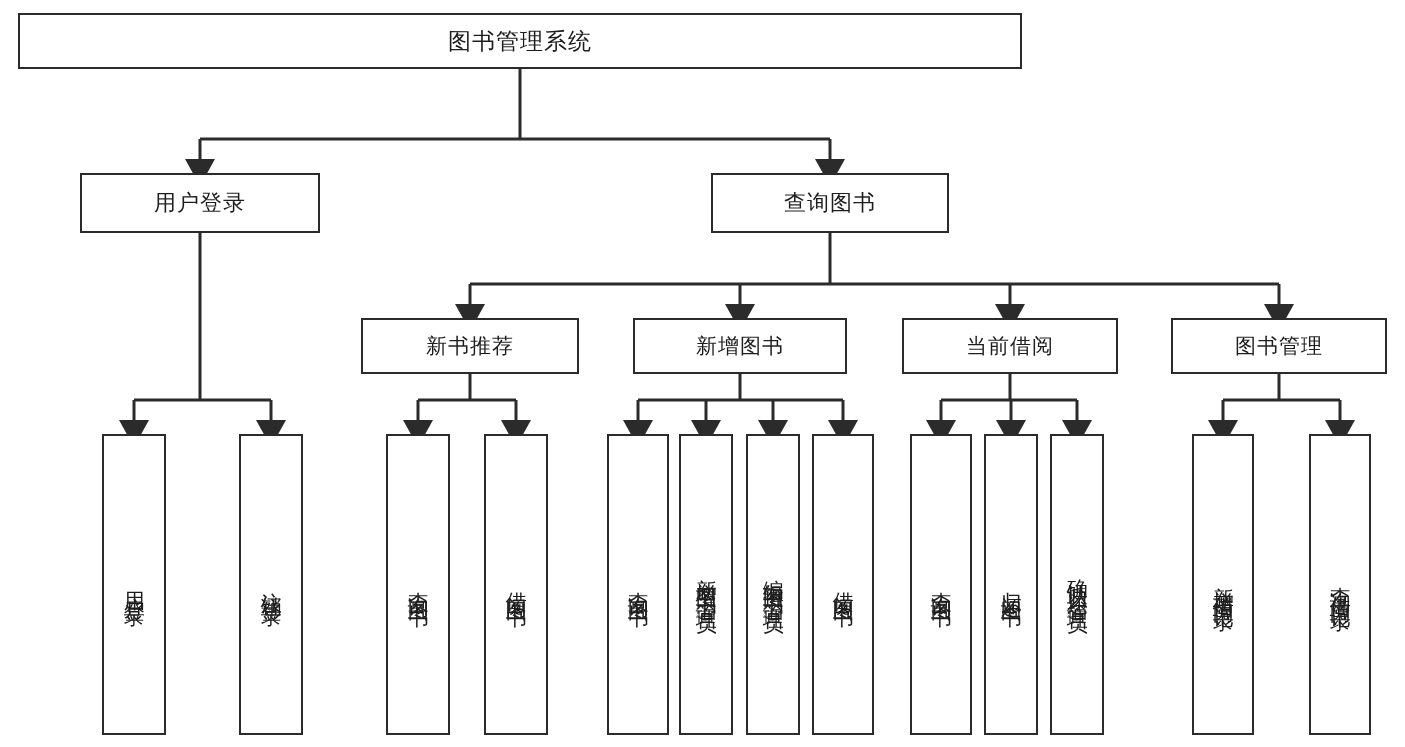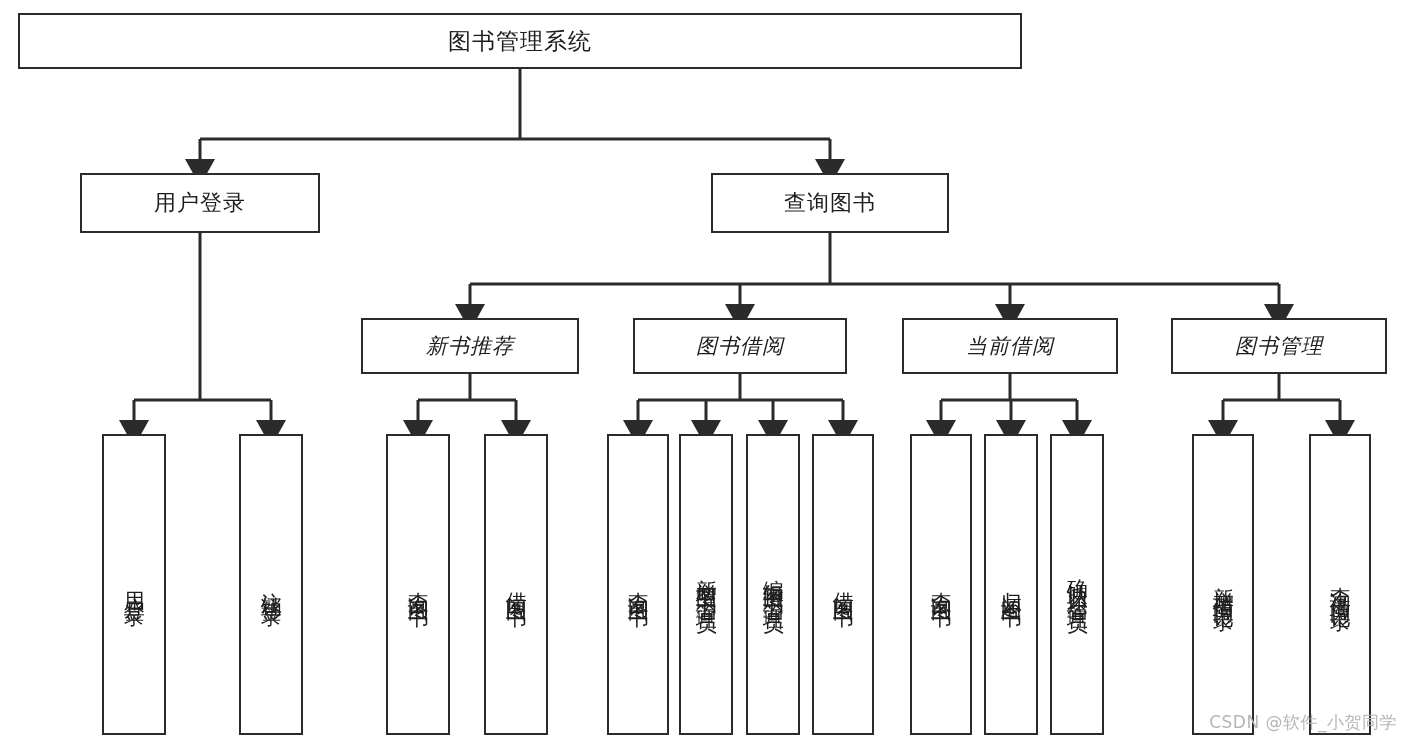--- a/index.html
+++ b/index.html
@@ -45,21 +45,21 @@
   }
   .node-label {
     display: block;
     letter-spacing: 1px;
     line-height: 1.25;
     text-align: center;
     white-space: nowrap;
   }
   .node.root .node-label { font-size: 23px; }
   .node.level1 .node-label { font-size: 22px; }
-  .node.level2 .node-label { font-size: 21px; font-style: italic; }
+  .node.level2 .node-label { font-size: 21px; }
   .node.vert .node-label {
     writing-mode: vertical-rl;
     text-orientation: upright;
     font-size: 21px;
     letter-spacing: 5px;
   }
   #watermark {
     position: absolute;
     right: 8px;
     bottom: 6px;
@@ -125,21 +125,21 @@
       <div class="node level1 horiz" style="left: 80px; top: 173px; width: 240px; height: 60px;">
         <span class="node-label">用户登录</span>
       </div>
       <div class="node level1 horiz" style="left: 711px; top: 173px; width: 238px; height: 60px;">
         <span class="node-label">查询图书</span>
       </div>
       <div class="node level2 horiz" style="left: 361px; top: 318px; width: 218px; height: 56px;">
         <span class="node-label">新书推荐</span>
       </div>
       <div class="node level2 horiz" style="left: 633px; top: 318px; width: 214px; height: 56px;">
-        <span class="node-label">图书借阅</span>
+        <span class="node-label">新增图书</span>
       </div>
       <div class="node level2 horiz" style="left: 902px; top: 318px; width: 216px; height: 56px; align-items: center;">
         <span class="node-label">当前借阅</span>
       </div>
       <div class="node level2 horiz" style="left: 1171px; top: 318px; width: 216px; height: 56px;">
         <span class="node-label">图书管理</span>
       </div>
       <div class="node level3 vert" style="left: 102px; top: 434px; width: 64px; height: 301px;">
         <span class="node-label">用户登录</span>
       </div>
@@ -174,14 +174,13 @@
         <span class="node-label">确认归还（管理员）</span>
       </div>
       <div class="node level3 vert" style="left: 1192px; top: 434px; width: 62px; height: 301px;">
         <span class="node-label">新增借阅记录</span>
       </div>
       <div class="node level3 vert" style="left: 1309px; top: 434px; width: 62px; height: 301px;">
         <span class="node-label">查询借阅记录</span>
       </div>
     </div>
 
-  <div id="watermark">CSDN @软件_小贺同学</div>
 </div>
 
 </body></html>

